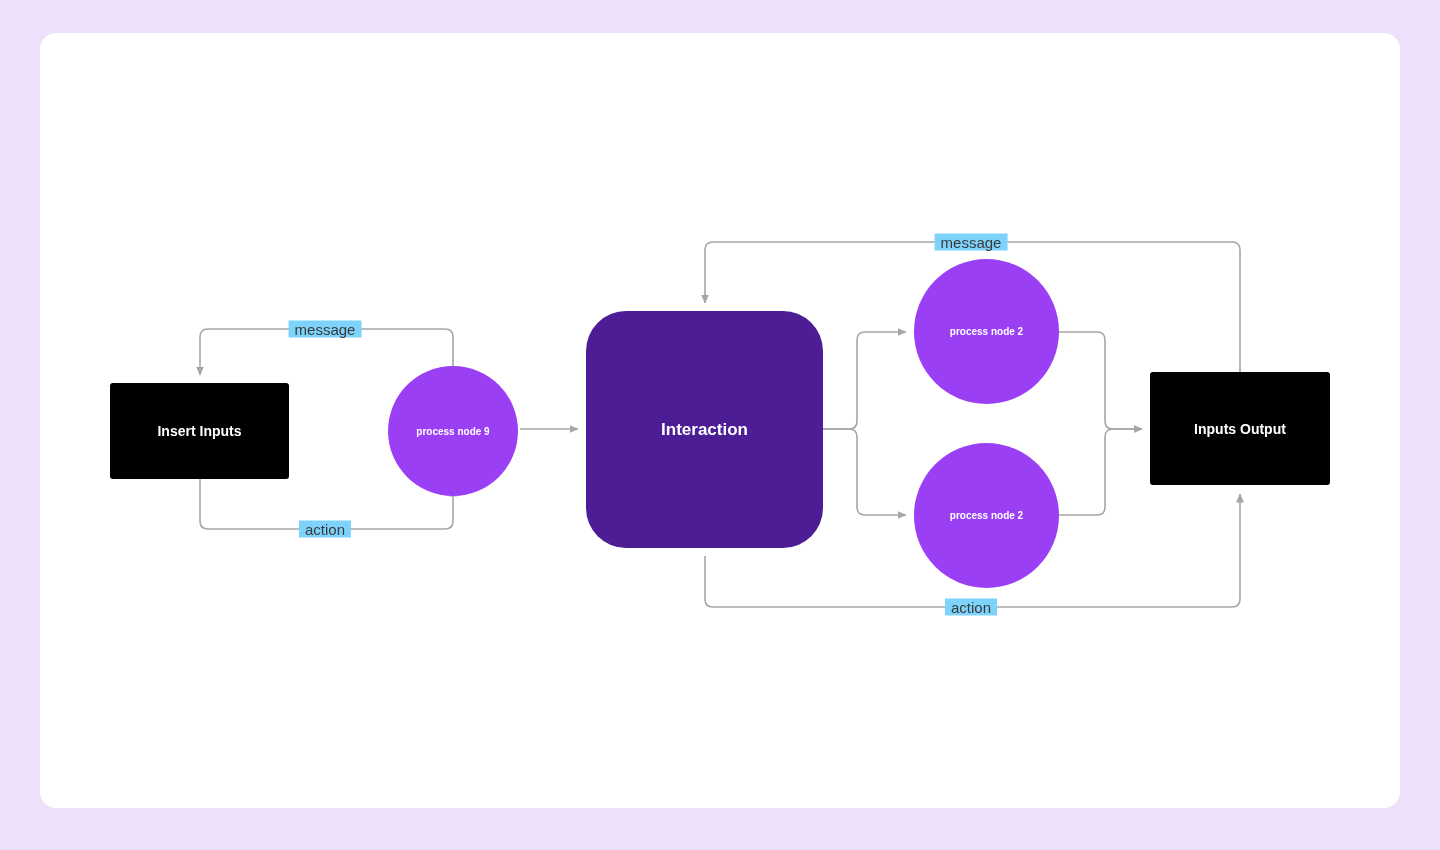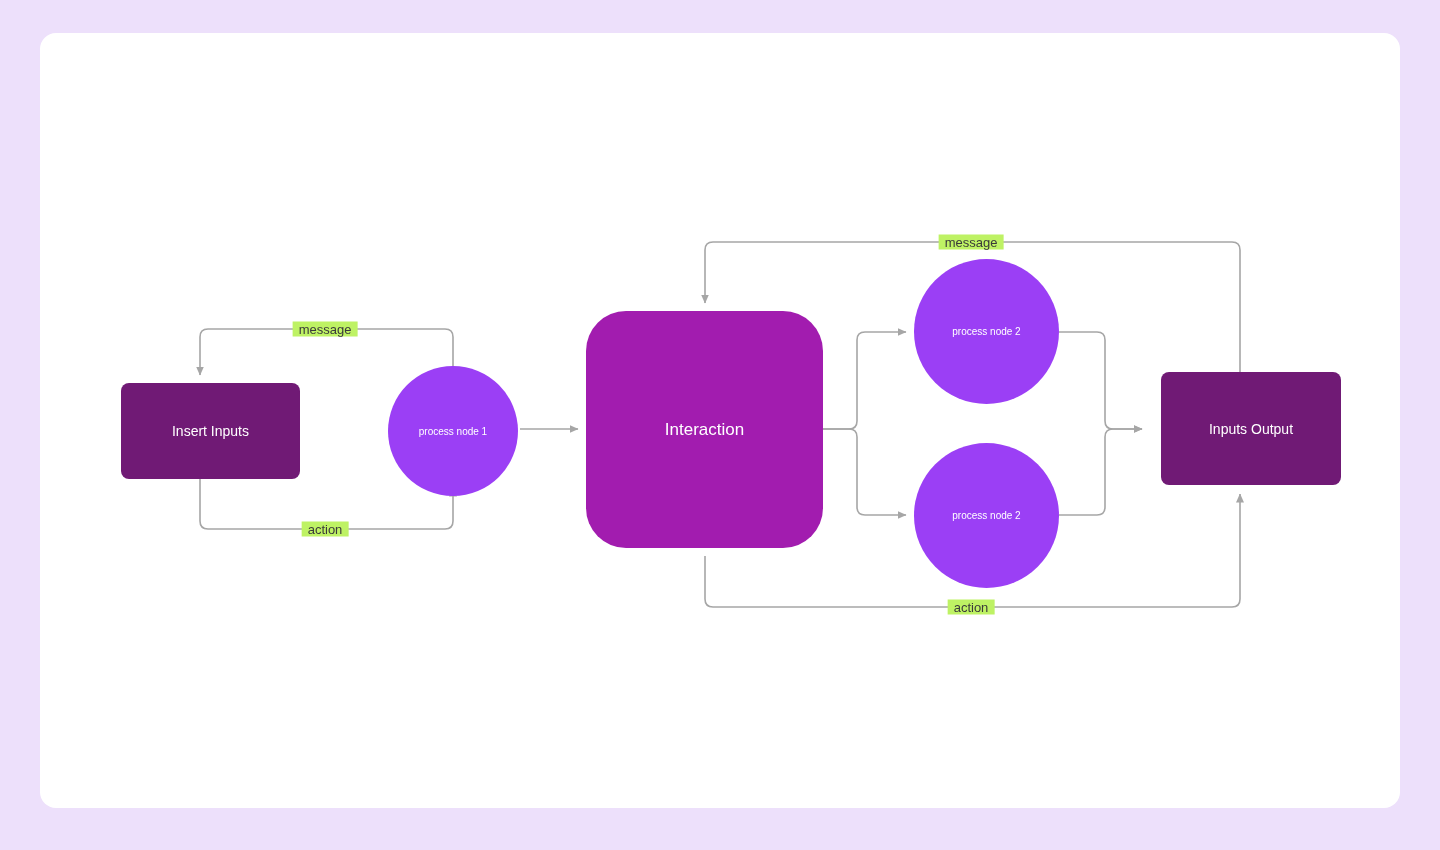--- a/index.html
+++ b/index.html
@@ -23,49 +23,49 @@
     width:1440px; height:850px;
   }
   .node {
     position:absolute;
     display:flex;
     align-items:center;
     justify-content:center;
     color:#FFFFFF;
     text-align:center;
     user-select:none;
+    font-weight:bold;
   }
   .node-rect-io {
-    background:#701a75;
-    border-radius:8px;
+    background:#000000;
+    border-radius:3px;
     font-size:14px;
-    margin-left:11px;
   }
   .node-rect-main {
-    background:#a21caf;
+    background:#4c1d95;
     border-radius:40px;
     font-size:17px;
   }
   .node-circle {
     background:#9B3FF5;
     border-radius:50%;
     font-size:10px;
   }
   #node-insert-inputs { left:110px; top:383px; width:179px; height:96px; }
   #node-process-1     { left:388px; top:366px; width:130px; height:130px; }
   #node-interaction   { left:586px; top:311px; width:237px; height:237px; }
   #node-process-2     { left:914px; top:259px; width:145px; height:145px; }
   #node-process-3     { left:914px; top:443px; width:145px; height:145px; }
   #node-insert-output { left:1150px; top:372px; width:180px; height:113px; }
 
   .edge-label {
     position:absolute;
-    font-size:13px;
+    font-size:15px;
     color:#3A3A3A;
-    background:#bef264;
+    background:#7dd3fc;
     padding:0 6px;
     white-space:nowrap;
     user-select:none;
     transform:translate(-50%, -50%);
   }
   #label-message-left  { left:325px; top:329px; }
   #label-action-left   { left:325px; top:529px; }
   #label-message-right { left:971px; top:242px; }
   #label-action-right  { left:971px; top:607px; }
 </style>
@@ -101,21 +101,21 @@
 
     <path d="M 705,556 L 705,599 Q 705,607 713,607 L 1232,607 Q 1240,607 1240,599 L 1240,494" marker-end="url(#arrowhead)"></path>
   </g>
 </svg>
 
 <div class="node node-rect-io" id="node-insert-inputs">
   <span>Insert Inputs</span>
 </div>
 
 <div class="node node-circle" id="node-process-1">
-  <span>process node 1</span>
+  <span>process node 9</span>
 </div>
 
 <div class="node node-rect-main" id="node-interaction">
   <span>Interaction</span>
 </div>
 
 <div class="node node-circle" id="node-process-2">
   <span>process node 2</span>
 </div>
 

